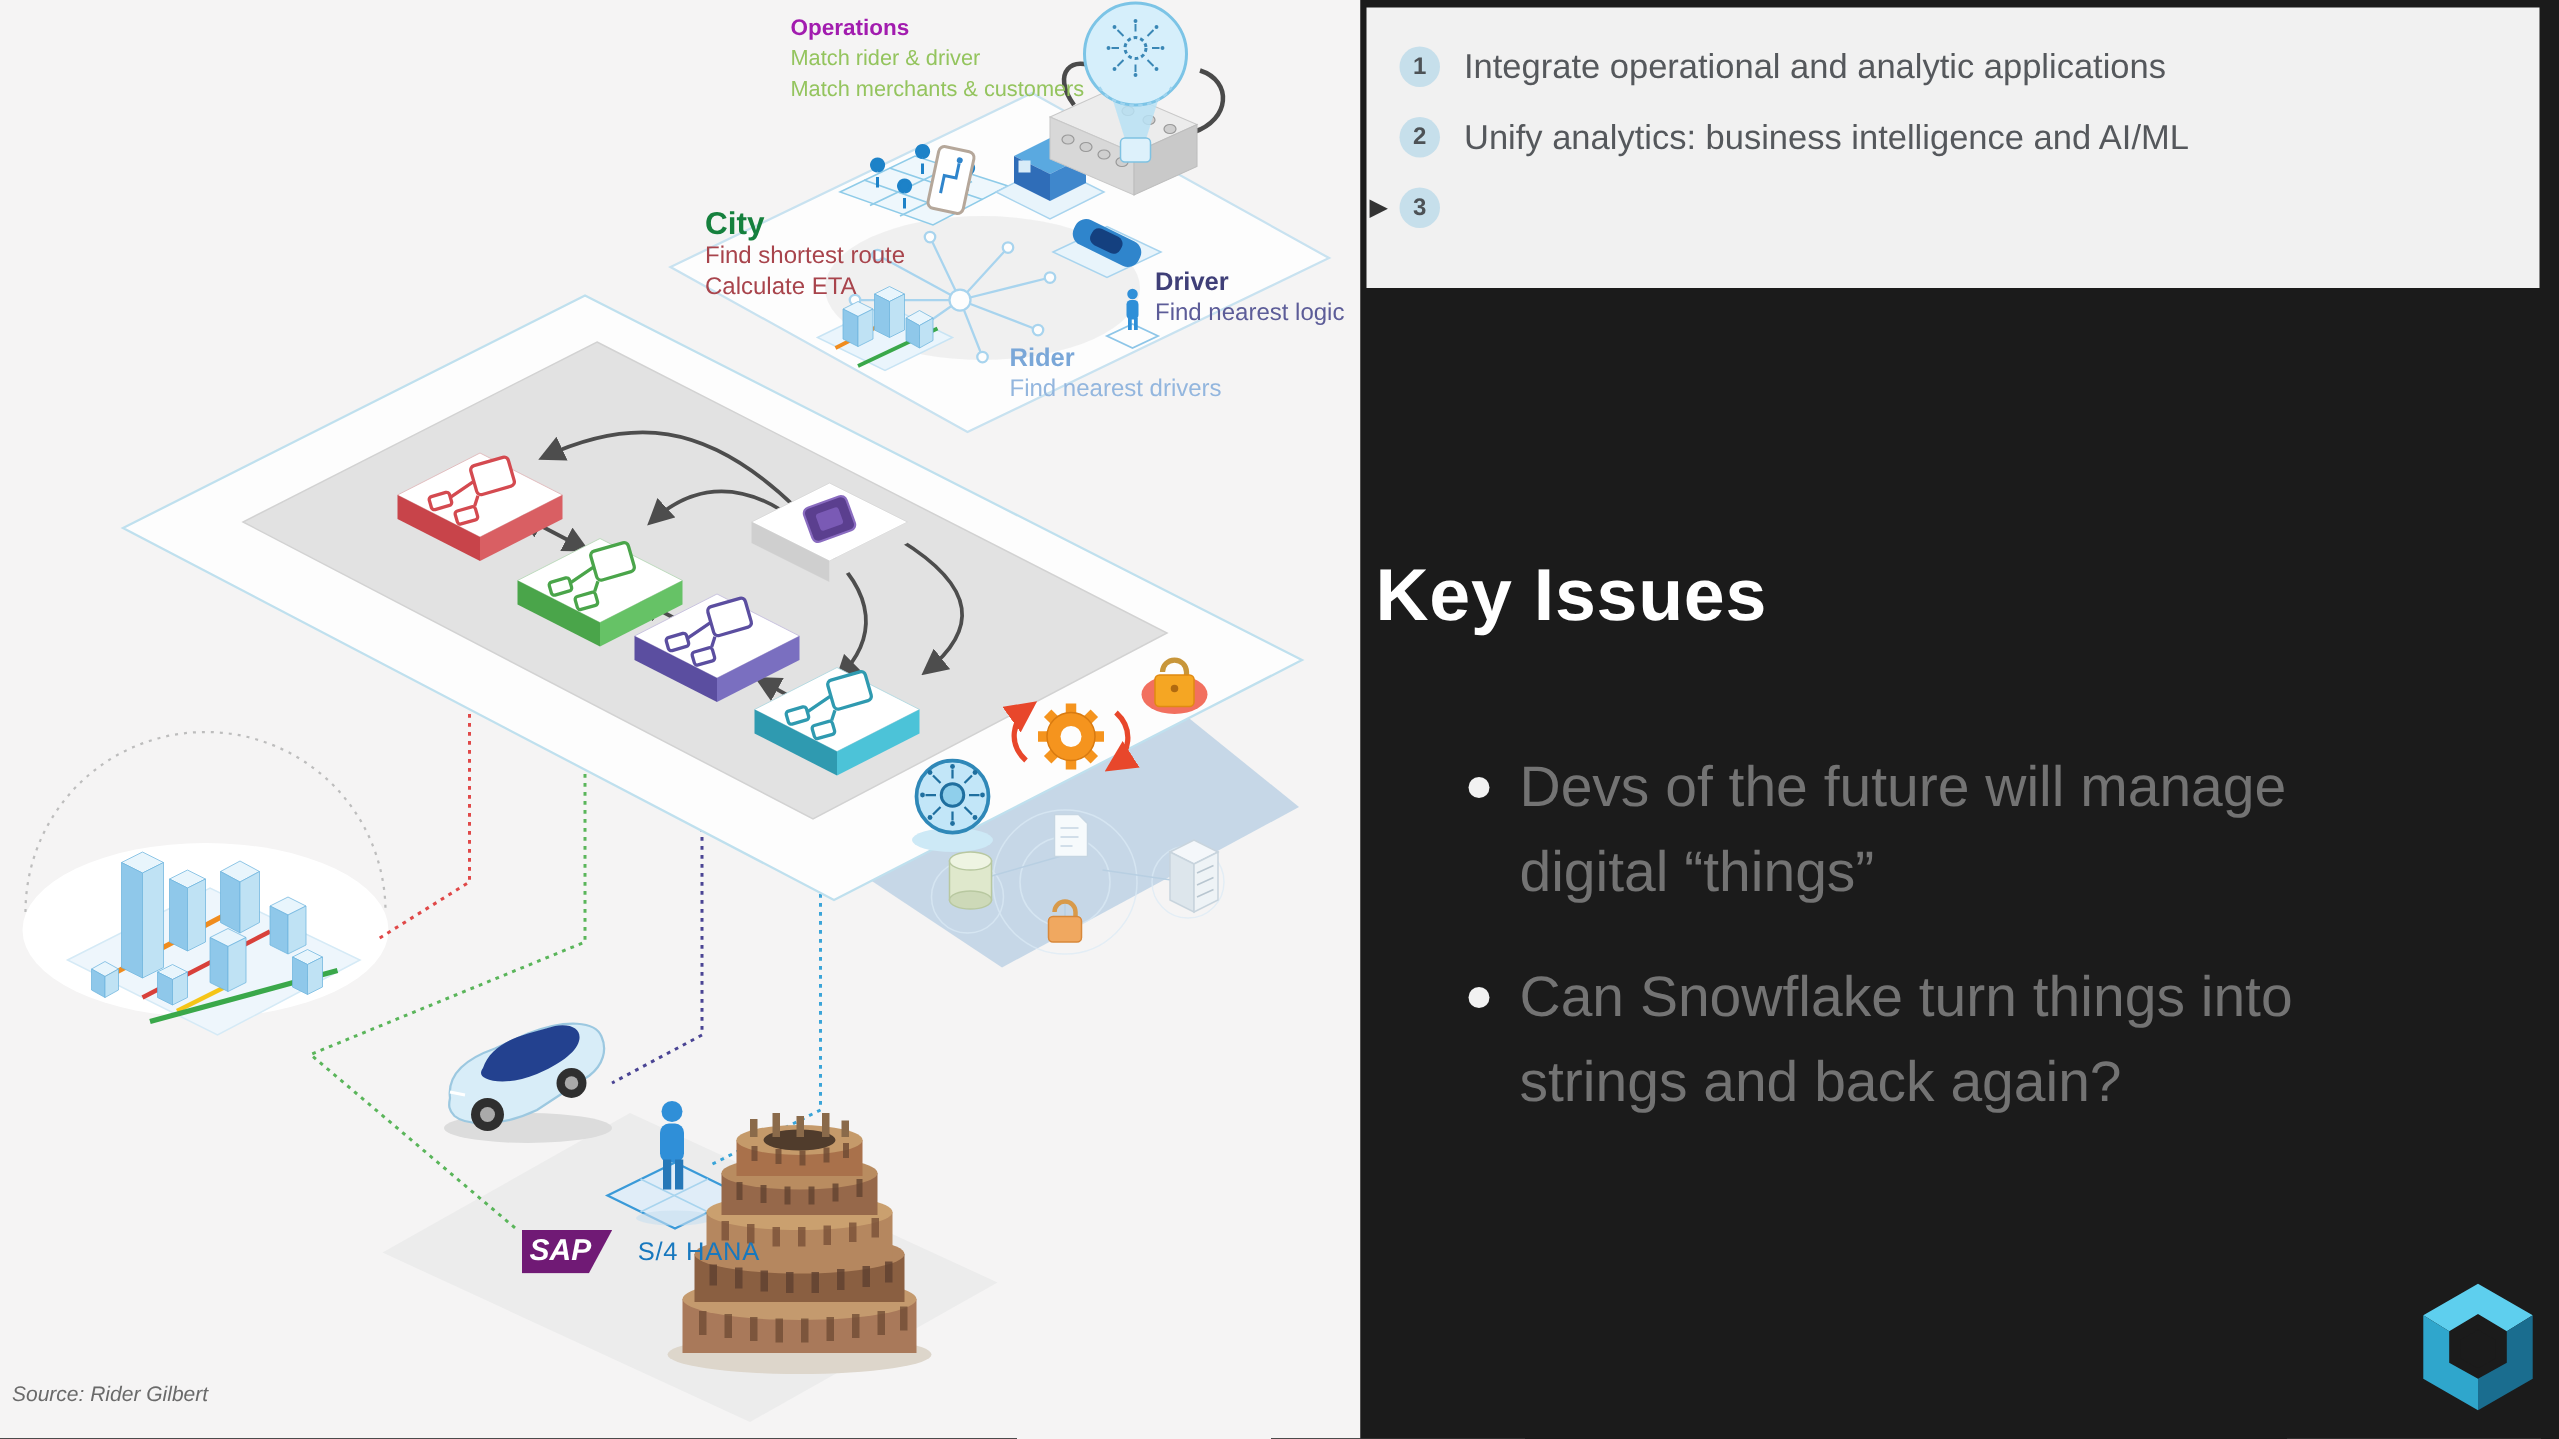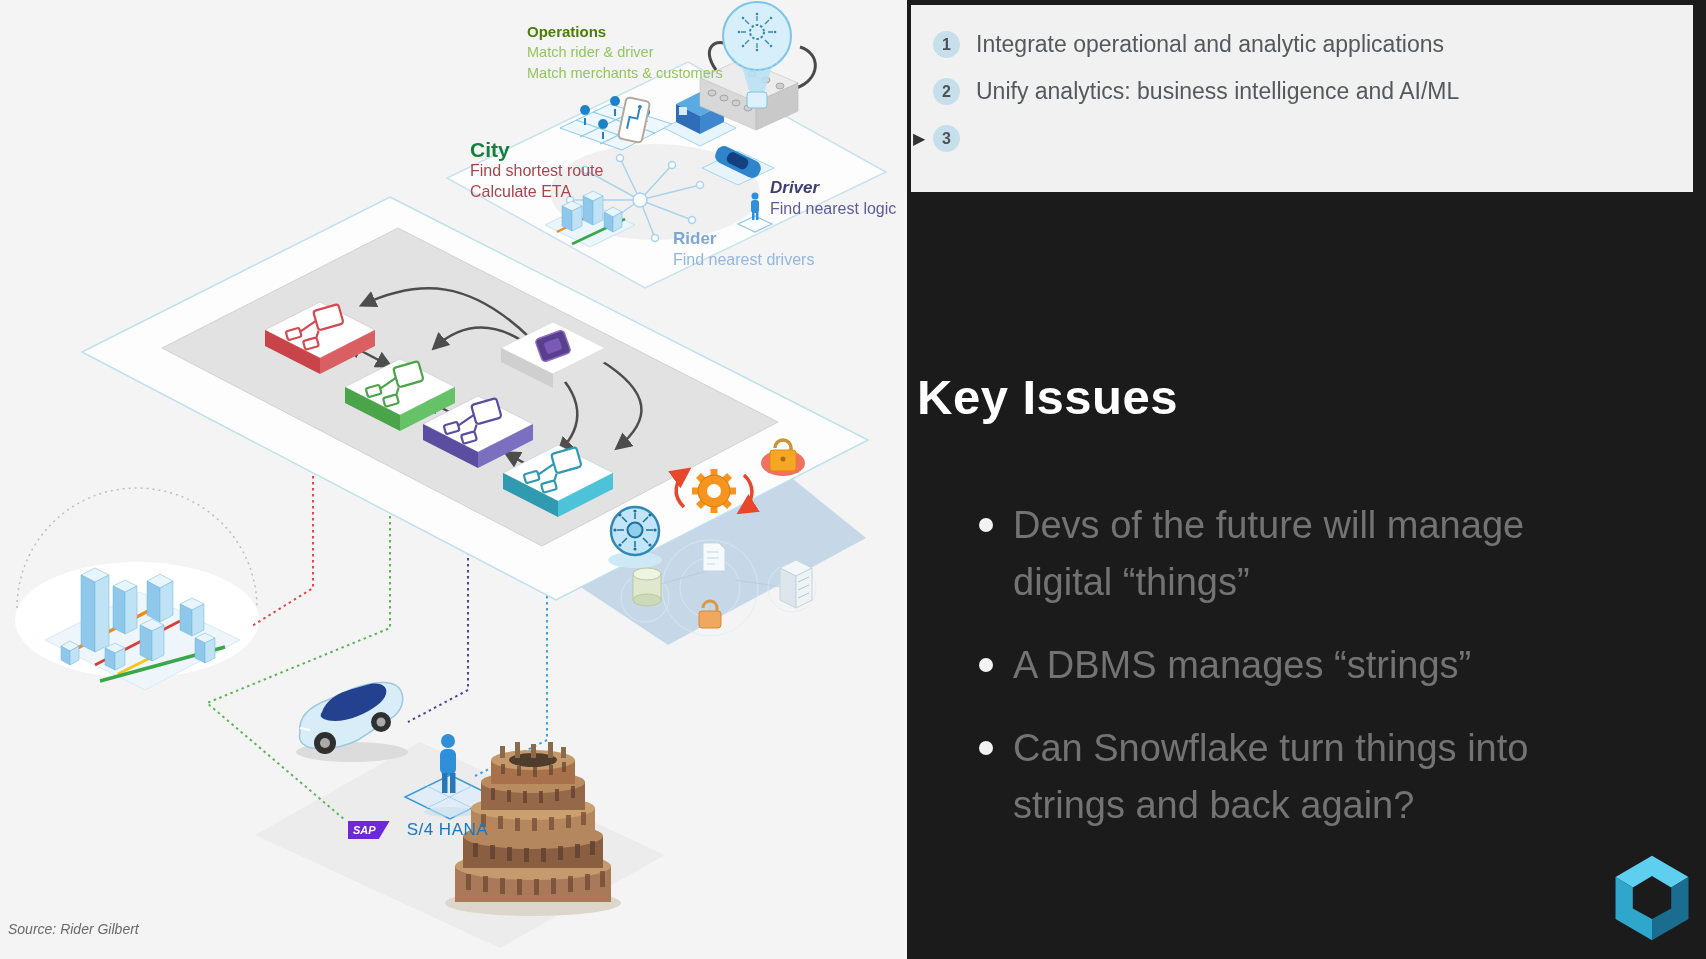--- a/index.html
+++ b/index.html
@@ -5,29 +5,29 @@
   html,body{margin:0;padding:0;background:#000;}
   .stage{position:relative;width:1706px;height:959px;overflow:hidden;
          font-family:"Liberation Sans",sans-serif;background:#1b1b1b;}
 
   
   .left-panel{position:absolute;left:0;top:0;width:907px;height:959px;background:#f5f4f4;}
   .left-panel svg{position:absolute;left:0;top:0;}
   .diagram-label{position:absolute;z-index:5;line-height:21px;white-space:nowrap;}
   .diagram-label .t{font-weight:bold;display:block;}
   .lbl-operations{left:527px;top:8px;font-size:14.5px;color:#94c45e;}
-  .lbl-operations .t{font-size:15px;color:#4d7c0f;margin-top:13px;}
+  .lbl-operations .t{font-size:15px;color:#a21caf;}
   .lbl-city{left:470px;top:139px;font-size:16px;color:#a8444c;}
   .lbl-city .t{font-size:21px;color:#15803d;}
   .lbl-driver{left:770px;top:177px;font-size:16px;color:#5c5c98;}
-  .lbl-driver .t{font-size:17px;color:#3f3f78;font-style:italic;}
+  .lbl-driver .t{font-size:17px;color:#3f3f78;}
   .lbl-rider{left:673px;top:228px;font-size:16px;color:#93b6de;}
   .lbl-rider .t{font-size:17px;color:#7aa7d8;}
   .sap-badge{position:absolute;left:348px;top:820px;z-index:6;display:flex;align-items:center;gap:5px;}
-  .sap-mark{background:#6d28d9;color:#fff;font-weight:bold;font-style:italic;font-size:11px;
+  .sap-mark{background:#701a75;color:#fff;font-weight:bold;font-style:italic;font-size:20px;
             padding:3px 14px 3px 5px;clip-path:polygon(0 0,100% 0,74% 100%,0 100%);}
   .sap-product{color:#1878be;font-weight:normal;font-size:17px;letter-spacing:.5px;margin-left:12px;}
   .source-note{position:absolute;left:8px;top:921px;z-index:6;font-style:italic;
                font-size:14px;color:#6a6a6a;}
 
   
   .right-panel{position:absolute;left:907px;top:0;width:799px;height:959px;background:#1b1b1b;}
 
   .agenda-box{position:absolute;left:4px;top:5px;width:782px;height:187px;background:#f1f1f1;
               box-sizing:border-box;padding:24px 10px 7px 2px;}
@@ -525,24 +525,20 @@
     <h1 class="slide-title">Key Issues</h1>
 
     <ul class="slide-bullets">
       <li>
         <span class="dot"></span>
         <span class="ln">Devs of the future will manage</span>
         <span class="ln">digital “things”</span>
       </li>
       <li>
         <span class="dot"></span>
-        <span class="ln">A DBMS manages “strings”</span>
-      </li>
-      <li>
-        <span class="dot"></span>
         <span class="ln">Can Snowflake turn things into</span>
         <span class="ln">strings and back again?</span>
       </li>
     </ul>
 
     <div class="cube-logo">
       <svg width="96" height="96" viewBox="0 0 100 100">
         <polygon points="50,6 88,28 70,39 50,27 30,39 12,28" fill="#5ecfee"></polygon>
         <polygon points="88,28 88,72 50,94 50,72 70,61 70,39" fill="#1a6d8f"></polygon>
         <polygon points="12,28 30,39 30,61 50,72 50,94 12,72" fill="#2fa6cc"></polygon>

